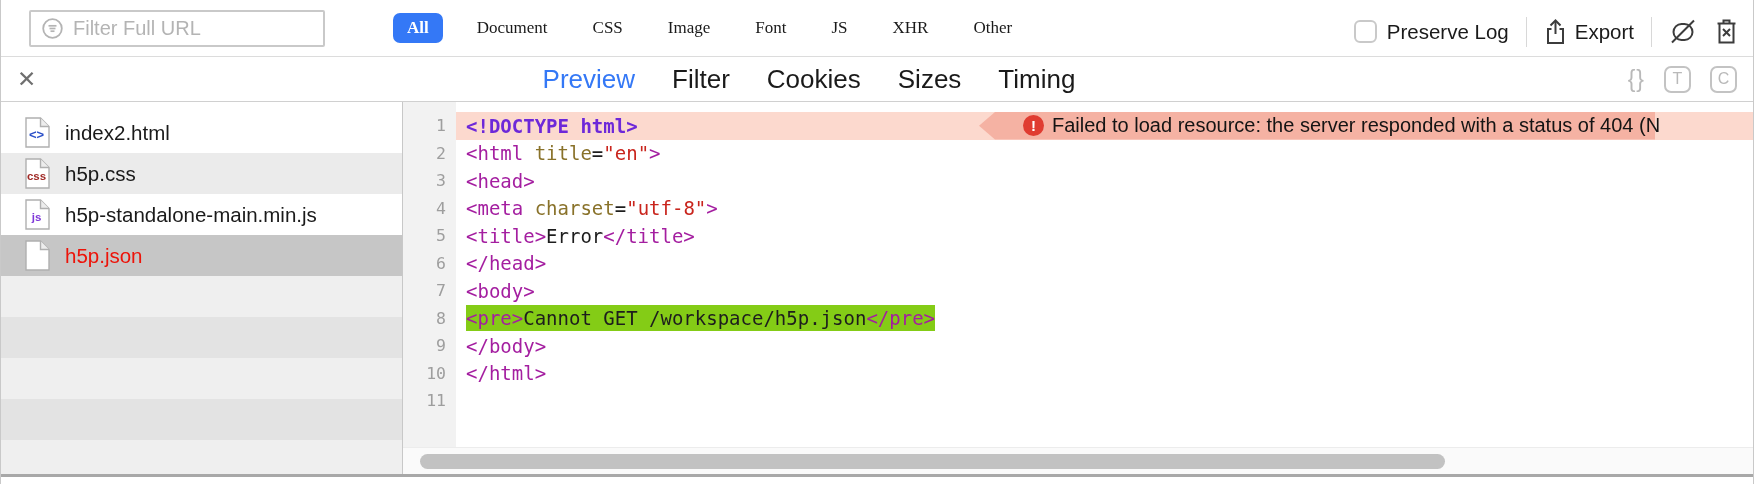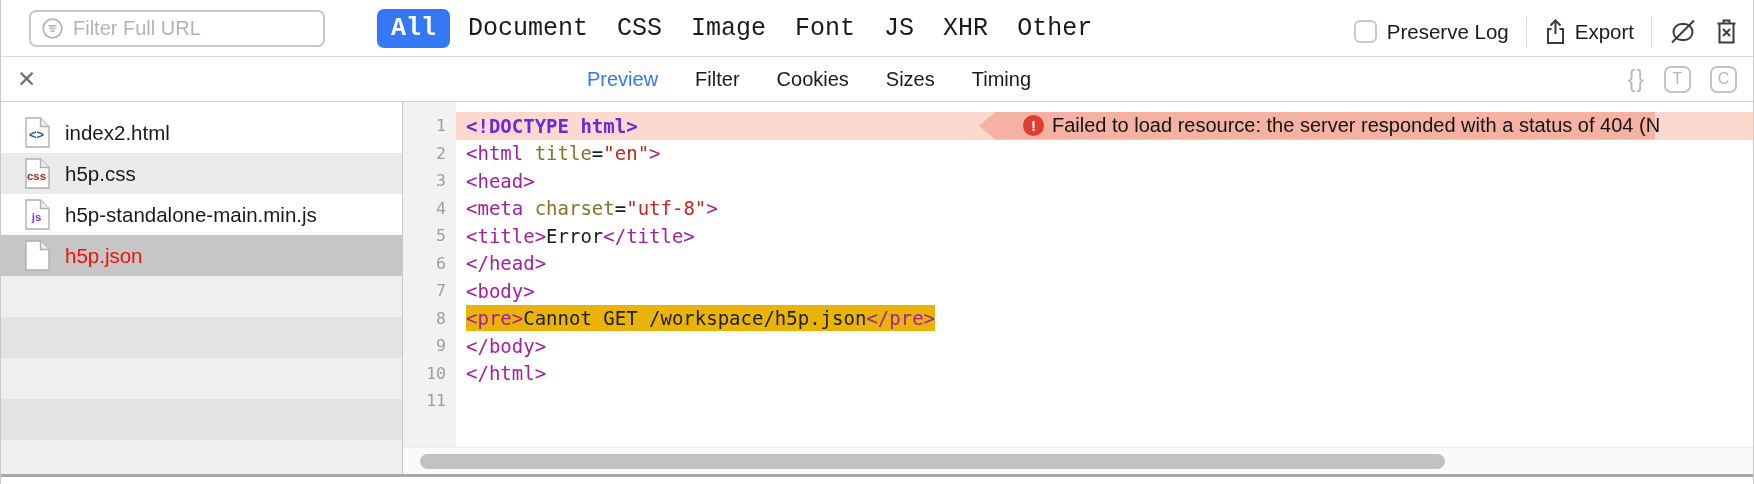--- a/index.html
+++ b/index.html
@@ -5,46 +5,46 @@
   * { margin:0; padding:0; box-sizing:border-box; }
   body { background:#fff; }
   .app {
     position:relative; width:1754px; height:484px; background:#fff;
     font-family:"Liberation Sans", sans-serif; color:#1a1a1a; overflow:hidden;
     border-left:1px solid #c9c9c9; border-right:1px solid #c9c9c9;
   }
   
   .toolbar { position:absolute; top:0; left:0; right:0; height:57px;
     border-bottom:1px solid #dcdcdc; display:flex; align-items:center; padding:0 14px 0 28px; }
-  .filter-input { width:296px; height:37px; border:2px solid #c9c9c9; border-radius:7px;
+  .filter-input { width:296px; height:37px; border:2px solid #c9c9c9; border-radius:2px;
     display:flex; align-items:center; padding:0 10px; gap:9px; background:#fff; flex:none; }
   .filter-input input { border:none; outline:none; font-size:20px; width:100%;
     font-family:"Liberation Sans", sans-serif; color:#333; background:transparent; }
   .filter-input input::placeholder { color:#b4b4b4; }
   .chips { display:flex; align-items:center; margin-left:52px; gap:7px; }
-  .chip { font-size:25px; color:#1a1a1a; background:none; border:none; padding:4px 11px;
-    font-family:Liberation Mono, monospace; cursor:default; }
+  .chip { font-size:17px; color:#1a1a1a; background:none; border:none; padding:4px 11px;
+    font-family:Liberation Serif, serif; cursor:default;margin-left:16px; }
   .chip.active { background:#3478f6; color:#fff; border-radius:7px; font-weight:700; padding:5px 14px; }
   .toolbar-right { margin-left:auto; display:flex; align-items:center; gap:17px;margin-top:7px; }
   .preserve { display:flex; align-items:center; gap:10px; font-size:20.5px; }
   .checkbox { width:23px; height:23px; border:2px solid #c9c9c9; border-radius:6px; background:#fff; flex:none; }
   .vdiv { width:1px; height:30px; background:#d8d8d8; }
   .export-btn { display:flex; align-items:center; gap:8px; font-size:20.5px; background:none; border:none;
     font-family:"Liberation Sans", sans-serif; color:#1a1a1a; }
   .icon-btn { background:none; border:none; display:flex; align-items:center; }
   
   .subheader { position:absolute; top:57px; left:0; right:0; height:45px;
     border-bottom:1px solid #d0d0d0; display:flex; background:#fff; }
   .name-col { width:402px; flex:none; border-right:1px solid #c8c8c8;
     display:flex; align-items:center; padding-left:30px; font-size:20.5px; color:#111; }
   .content-head { flex:1; position:relative; display:flex; align-items:center; }
   .close-btn { position:absolute; left:16px; font-size:23px; color:#6f6f6f; background:none; border:none;
     line-height:1; font-family:"Liberation Sans", sans-serif; }
   .tabs { margin:0 auto; display:flex; gap:37px; transform:translateX(-68px); font-size:20.5px; }
-  .tab { background:none; border:none; font-size:20px; color:#1a1a1a; font-family:"Liberation Sans", sans-serif; }
+  .tab { background:none; border:none; font-size:26px; color:#1a1a1a; font-family:"Liberation Sans", sans-serif; }
   .tab.active { color:#3478f6; }
   .head-icons { position:absolute; right:16px; display:flex; gap:19px; align-items:center; color:#b9b9b9; }
   .braces { font-size:23px; letter-spacing:1px; color:#b9b9b9; background:none; border:none; font-family:"Liberation Sans", sans-serif; }
   .boxicon { width:27px; height:27px; border:2px solid #c3c3c3; border-radius:7px; background:none;
     display:flex; align-items:center; justify-content:center; font-size:16px; color:#b9b9b9;
     font-family:"Liberation Sans", sans-serif; }
   
   .bodyarea { position:absolute; top:102px; left:0; right:0; height:372px; display:flex; overflow:hidden; }
   .sidebar { width:402px; flex:none; border-right:1px solid #c8c8c8; background:#fff; padding-top:10px; overflow:hidden; }
   .frow { height:41px; display:flex; align-items:center; padding-left:24px; gap:15px; font-size:20.5px; }
@@ -62,21 +62,21 @@
   .cline .num { width:53px; flex:none; padding-right:10px; text-align:right; color:#9e9e9e;
     font-size:16.5px; display:flex; align-items:center; justify-content:flex-end; }
   .cline .content { flex:1; padding-left:10px; font-size:19px; white-space:pre; color:#1d1d1d;
     display:flex; align-items:center; }
   .cline.error-line .content { background:#fcd9ce; }
   .tk-tag { color:#a41ea0; }
   .tk-attr { color:#89722a; }
   .tk-string { color:#c9251d; }
   .tk-plain { color:#1d1d1d; }
   .tk-doctype { color:#6d28d9;font-weight:bold; }
-  .selection { background:#eab308; padding:2px 0; }
+  .selection { background:#84cc16; padding:2px 0; }
   .banner-bg { position:absolute; top:10px; left:576px; width:676px; height:27.5px; background:#f5b2a3;
     clip-path:polygon(16px 0, 100% 0, 100% 100%, 16px 100%, 0 50%); }
   .banner-content { position:absolute; top:10px; left:620px; height:27.5px; display:flex; align-items:center;
     gap:8px; font-family:"Liberation Sans", sans-serif; font-size:20px; color:#141414; white-space:nowrap; }
   .err-badge { width:21px; height:21px; border-radius:50%; background:#e03c31; color:#fff; flex:none;
     font-weight:700; font-size:15px; display:flex; align-items:center; justify-content:center; }
   .hscroll { position:absolute; left:0; right:0; bottom:0; height:27px; background:#fafafa; border-top:1px solid #ececec; }
   .hthumb { position:absolute; left:17px; top:6px; height:15px; width:1025px; background:#c2c2c2; border-radius:8px; }
   .bottom-edge { position:absolute; top:474px; left:0; right:0; height:3px; background:#a8a8a8; }
 </style>

